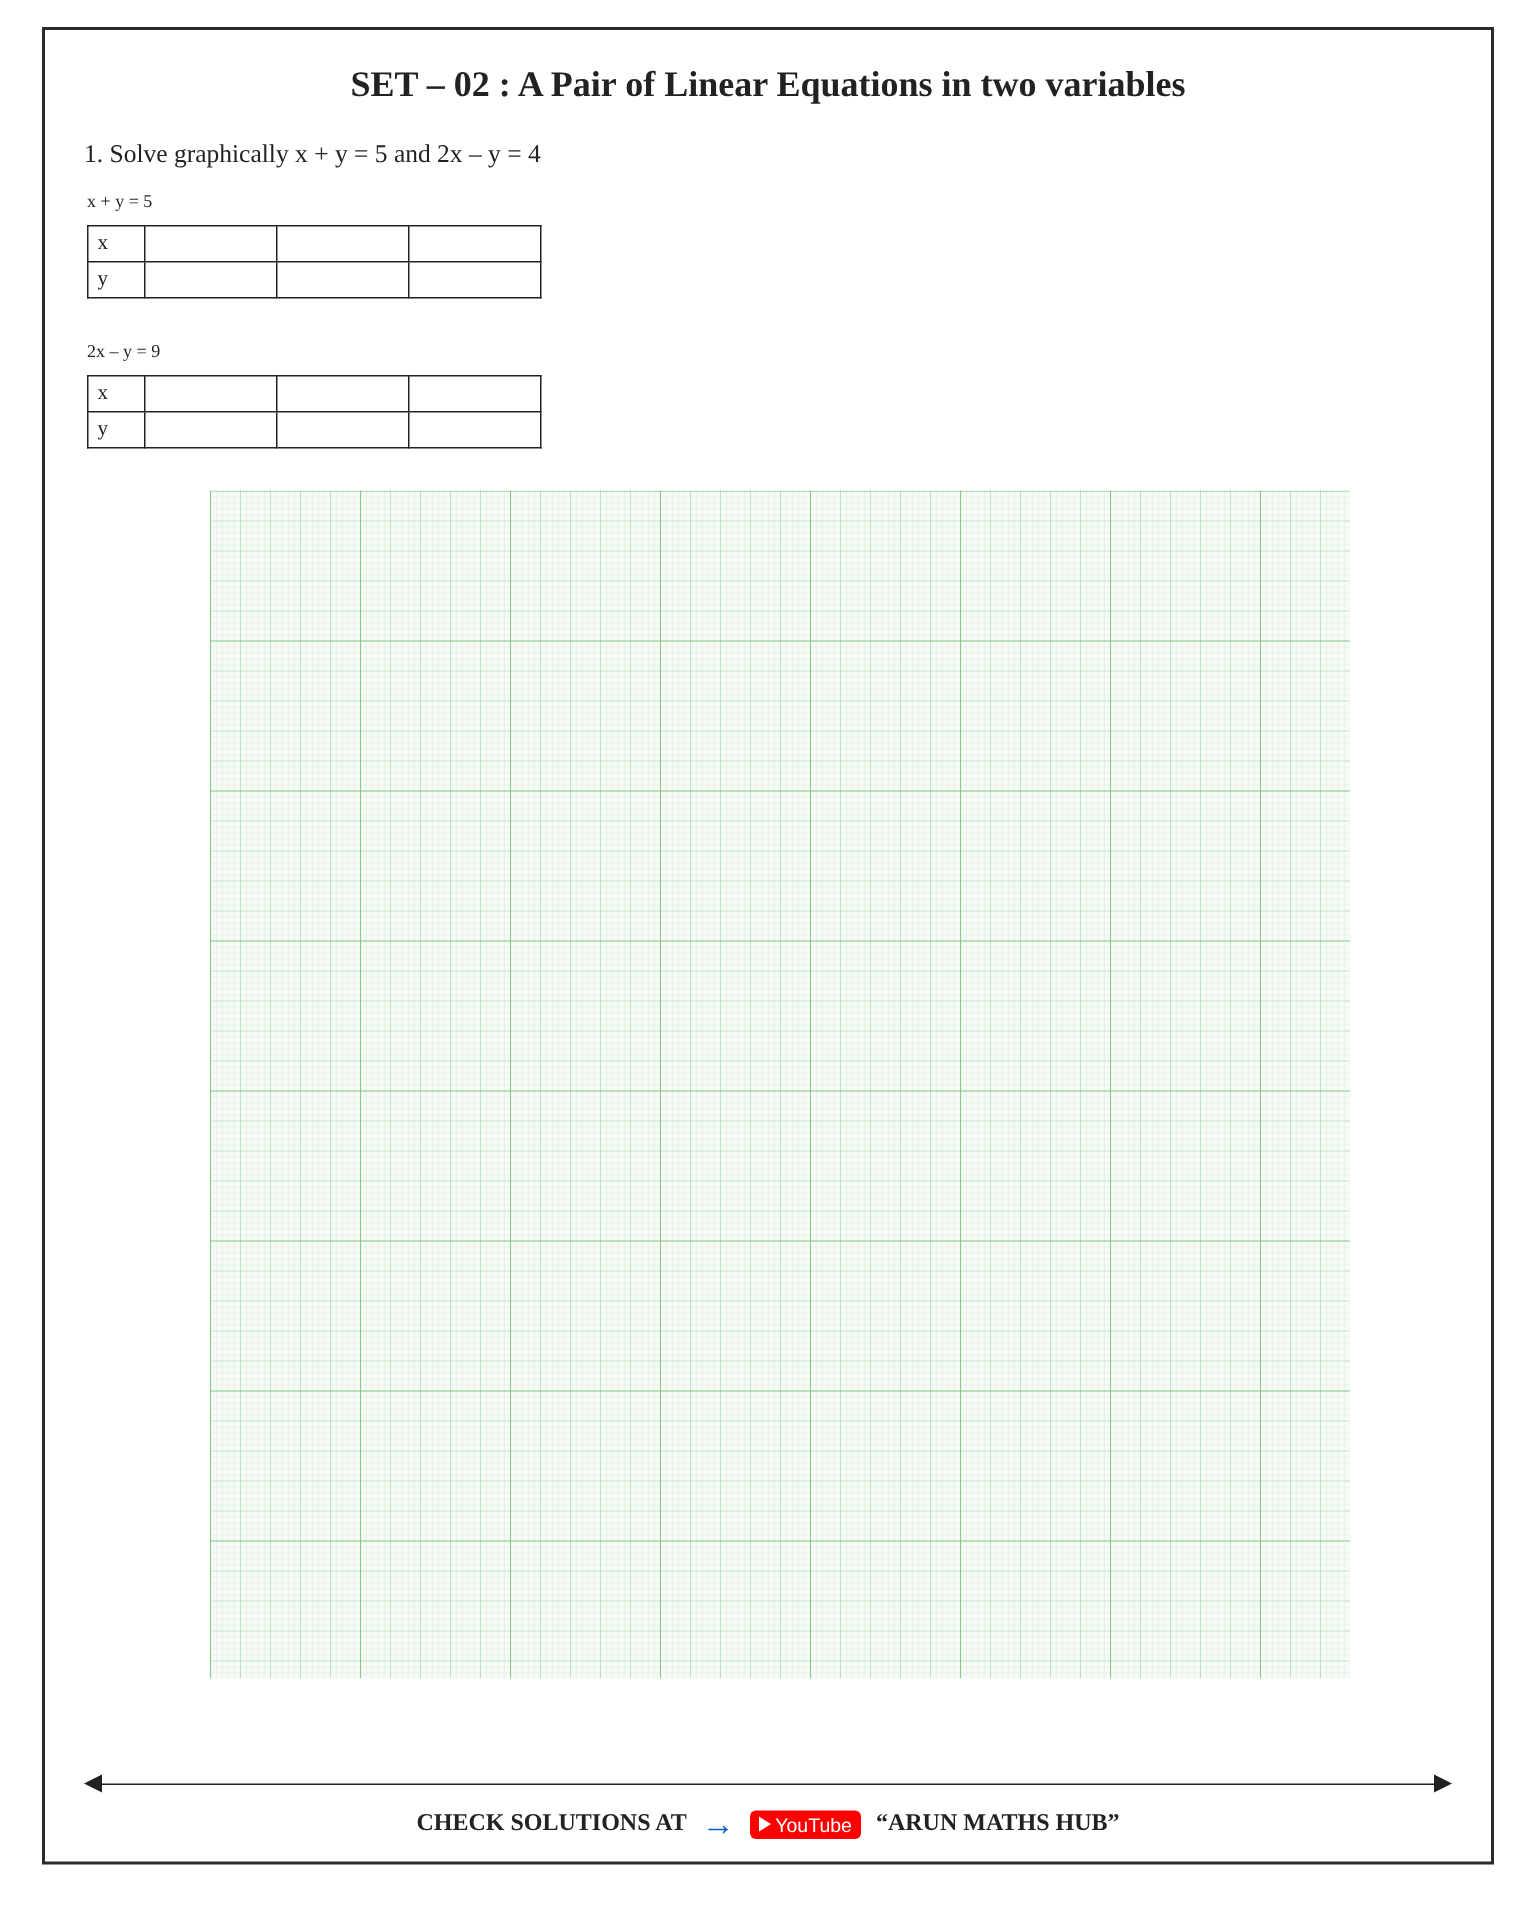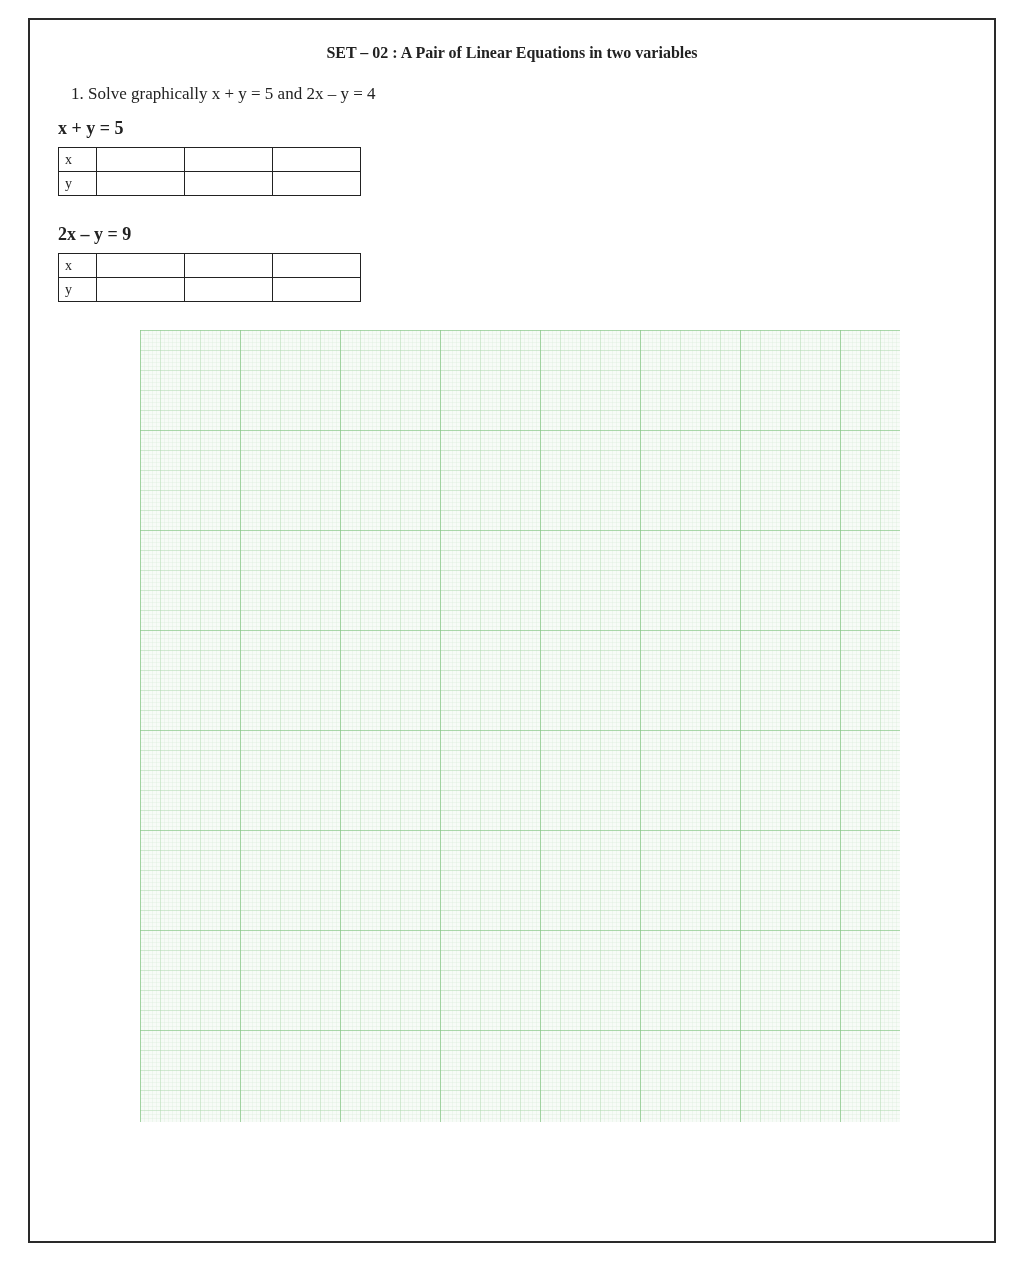--- a/index.html
+++ b/index.html
@@ -15,32 +15,32 @@
     margin: 18px 28px 18px 28px;
     border: 2px solid #2a2a2a;
     height: 1225px;
     box-sizing: border-box;
     padding: 18px 26px 12px 26px;
     position: relative;
   }
   .title {
     text-align: center;
     font-weight: bold;
-    font-size: 16px;
+    font-size: 24px;
     color: #222;
     margin: 6px 0 22px 0;
   }
   .question {
     font-size: 17px;
     color: #222;
-    margin: 0 0 14px 15px;
+    margin: 0 0 14px 0;
   }
   .eqlabel {
-    font-weight: bold;
-    font-size: 18px;
+    font-weight: normal;
+    font-size: 12px;
     color: #222;
     margin: 0 0 8px 2px;
   }
   table.xy {
     border-collapse: collapse;
     margin: 0 0 28px 2px;
   }
   table.xy td {
     border: 1.5px solid #222;
     height: 24px;
@@ -178,14 +178,30 @@
         </pattern>
         <pattern id="big" width="100" height="100" patternUnits="userSpaceOnUse">
           <rect width="100" height="100" fill="url(#small)"></rect>
           <path d="M 100 0 L 0 0 0 100" fill="none" stroke="#7fc47f" stroke-width="1.2"></path>
         </pattern>
       </defs>
       <rect width="760" height="792" fill="url(#big)"></rect>
     </svg>
   </div>
 
+  <div class="footer">
+    <div class="hr-arrow">
+      <div class="al"></div>
+      <div class="line"></div>
+      <div class="ar"></div>
+    </div>
+    <div class="footrow">
+      <span>CHECK SOLUTIONS AT</span>
+      <span class="blue-arrow">→</span>
+      <span class="ytbadge">
+        <span class="play"></span>
+        <span>YouTube</span>
+      </span>
+      <span class="channel">“ARUN MATHS HUB”</span>
+    </div>
+  </div>
 
 </div>
 
 </body></html>

